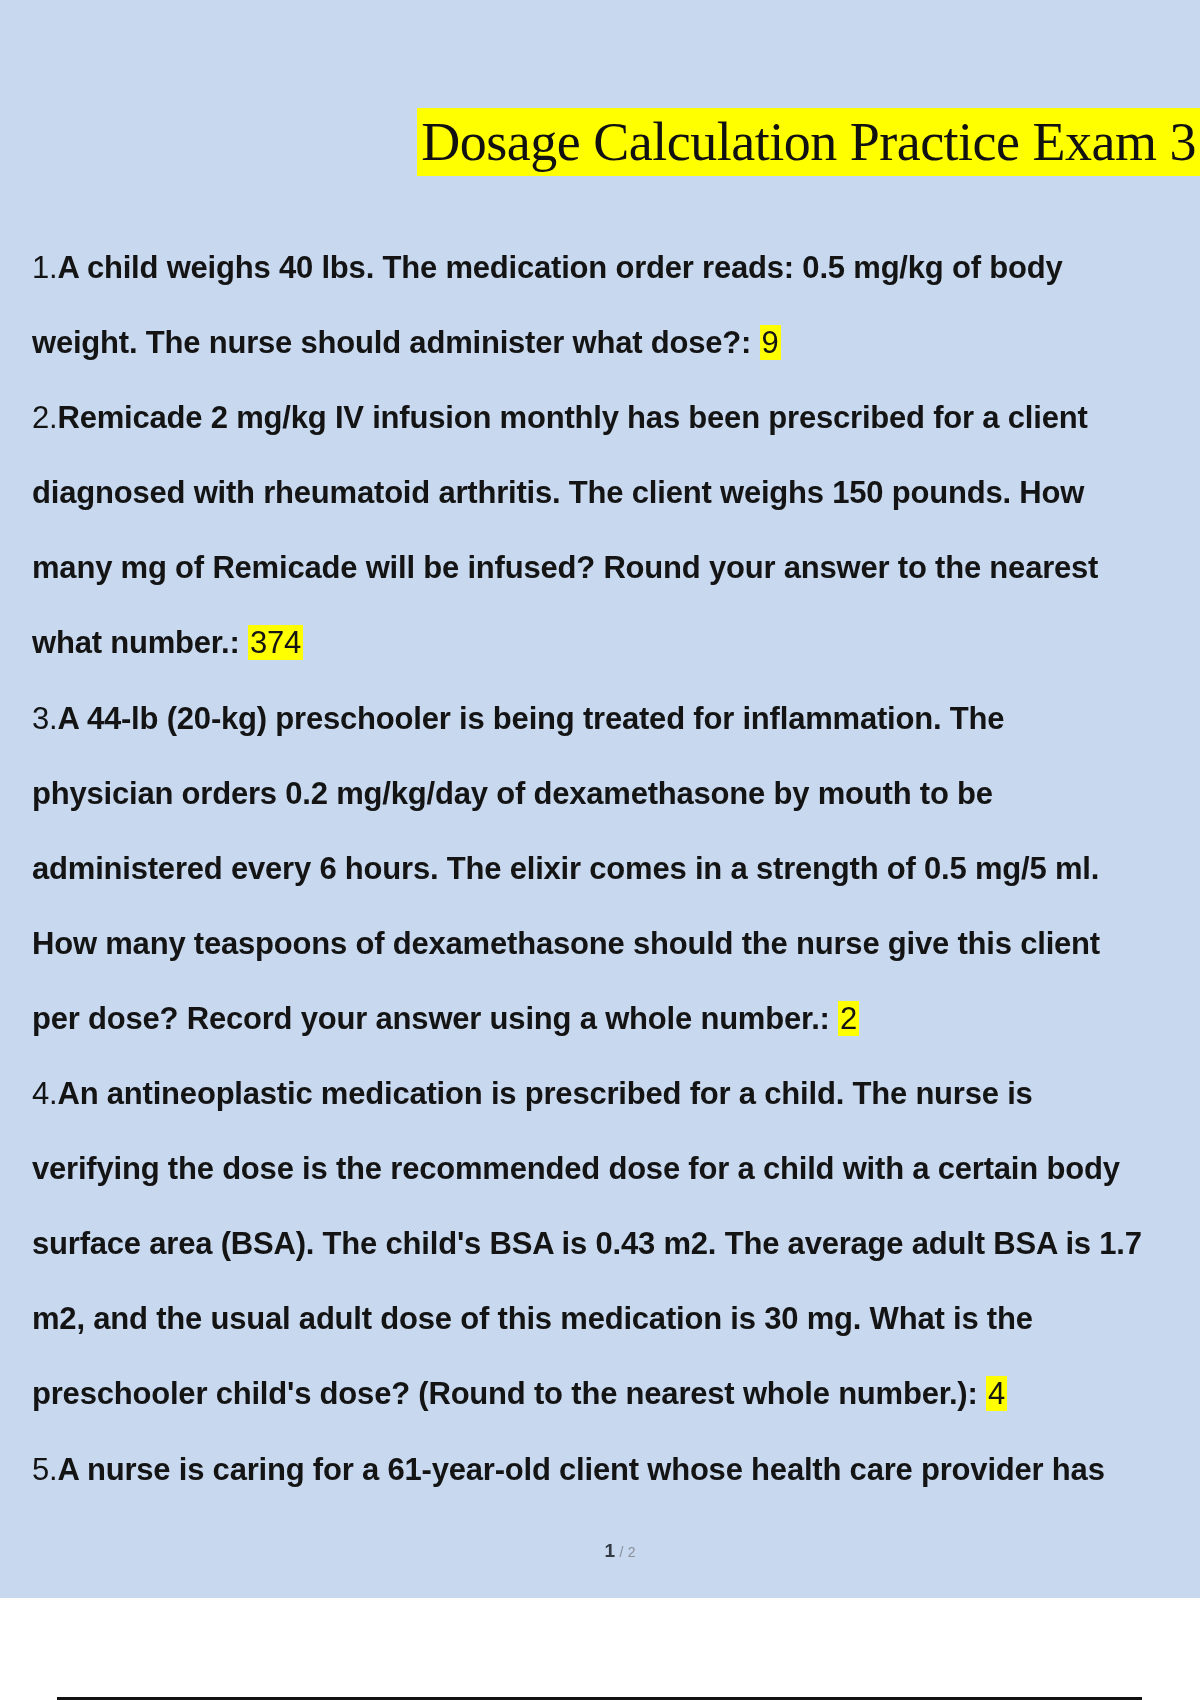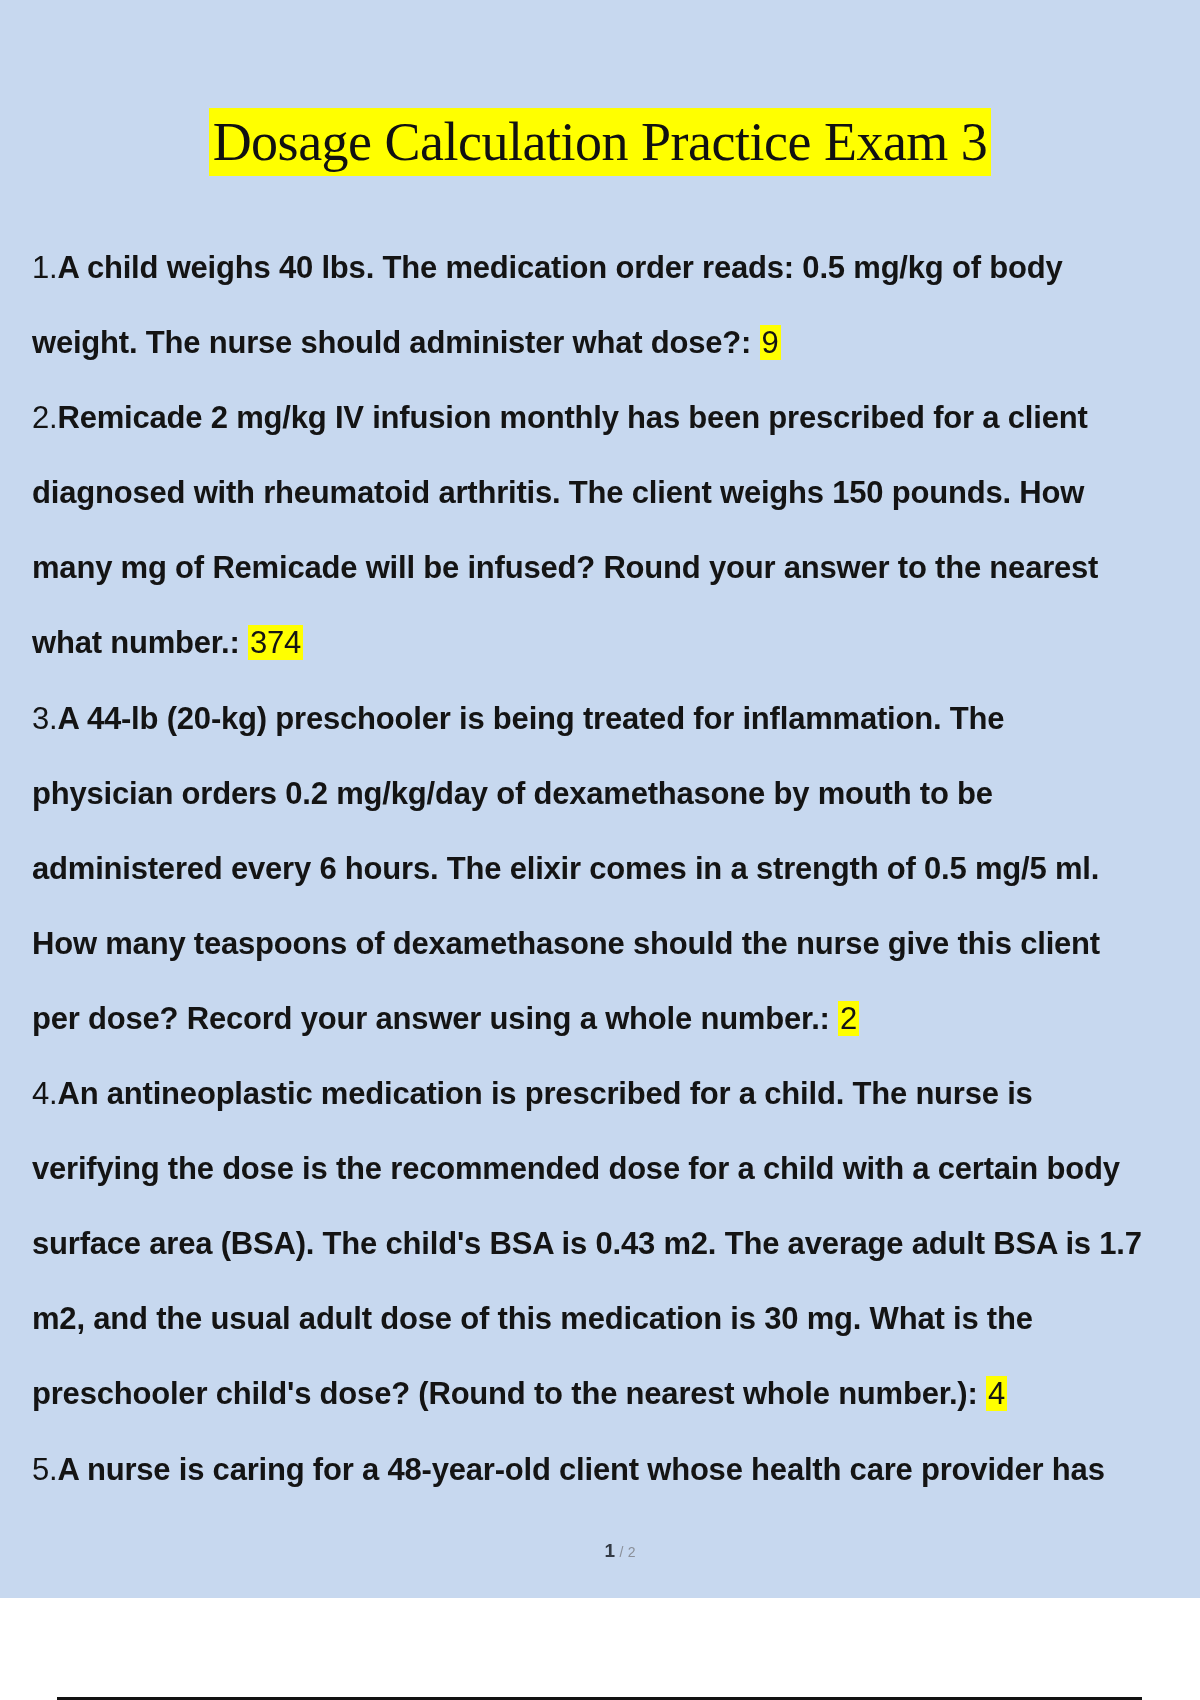--- a/index.html
+++ b/index.html
@@ -16,21 +16,21 @@
       top: 0;
       width: 1200px;
       height: 1598px;
       background: #c7d8ef;
     }
     .title-wrap {
       position: absolute;
       left: 0;
       top: 108px;
       width: 1200px;
-      text-align: center;
+      text-align: right;
     }
     .title {
       display: inline-block;
       background: #ffff00;
       font-family: "Liberation Serif", "DejaVu Serif", serif;
       font-size: 54px;
       line-height: 68px;
       color: #111111;
       padding: 0 4px;
       letter-spacing: -0.5px;
@@ -117,21 +117,21 @@
     <div class="line"><span>administered every 6 hours. The elixir comes in a strength of 0.5 mg/5 ml.</span></div>
     <div class="line"><span>How many teaspoons of dexamethasone should the nurse give this client</span></div>
     <div class="line"><span>per dose? Record your answer using a whole number.: </span><span class="answer">2</span></div>
 
     <div class="line"><span class="num">4.</span><span>An antineoplastic medication is prescribed for a child. The nurse is</span></div>
     <div class="line"><span>verifying the dose is the recommended dose for a child with a certain body</span></div>
     <div class="line"><span>surface area (BSA). The child's BSA is 0.43 m2. The average adult BSA is 1.7</span></div>
     <div class="line"><span>m2, and the usual adult dose of this medication is 30 mg. What is the</span></div>
     <div class="line"><span>preschooler child's dose? (Round to the nearest whole number.): </span><span class="answer">4</span></div>
 
-    <div class="line"><span class="num">5.</span><span>A nurse is caring for a 48-year-old client whose health care provider has</span></div>
+    <div class="line"><span class="num">5.</span><span>A nurse is caring for a 61-year-old client whose health care provider has</span></div>
   </div>
 
   <div class="page-indicator">
     <span class="cur">1</span>
     <span class="sep">/</span>
     <span class="total">2</span>
   </div>
 </div>
 
 <div class="next-page">

